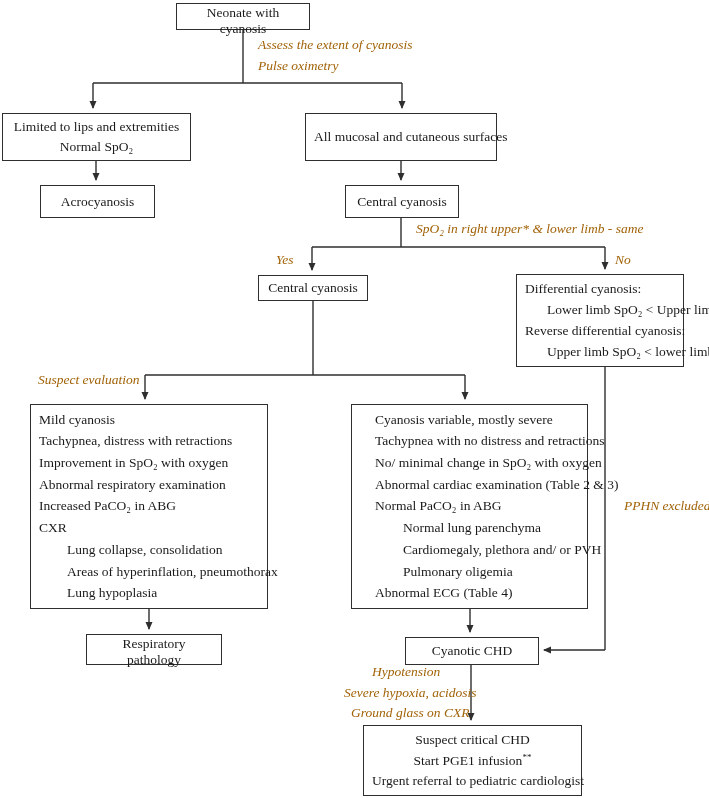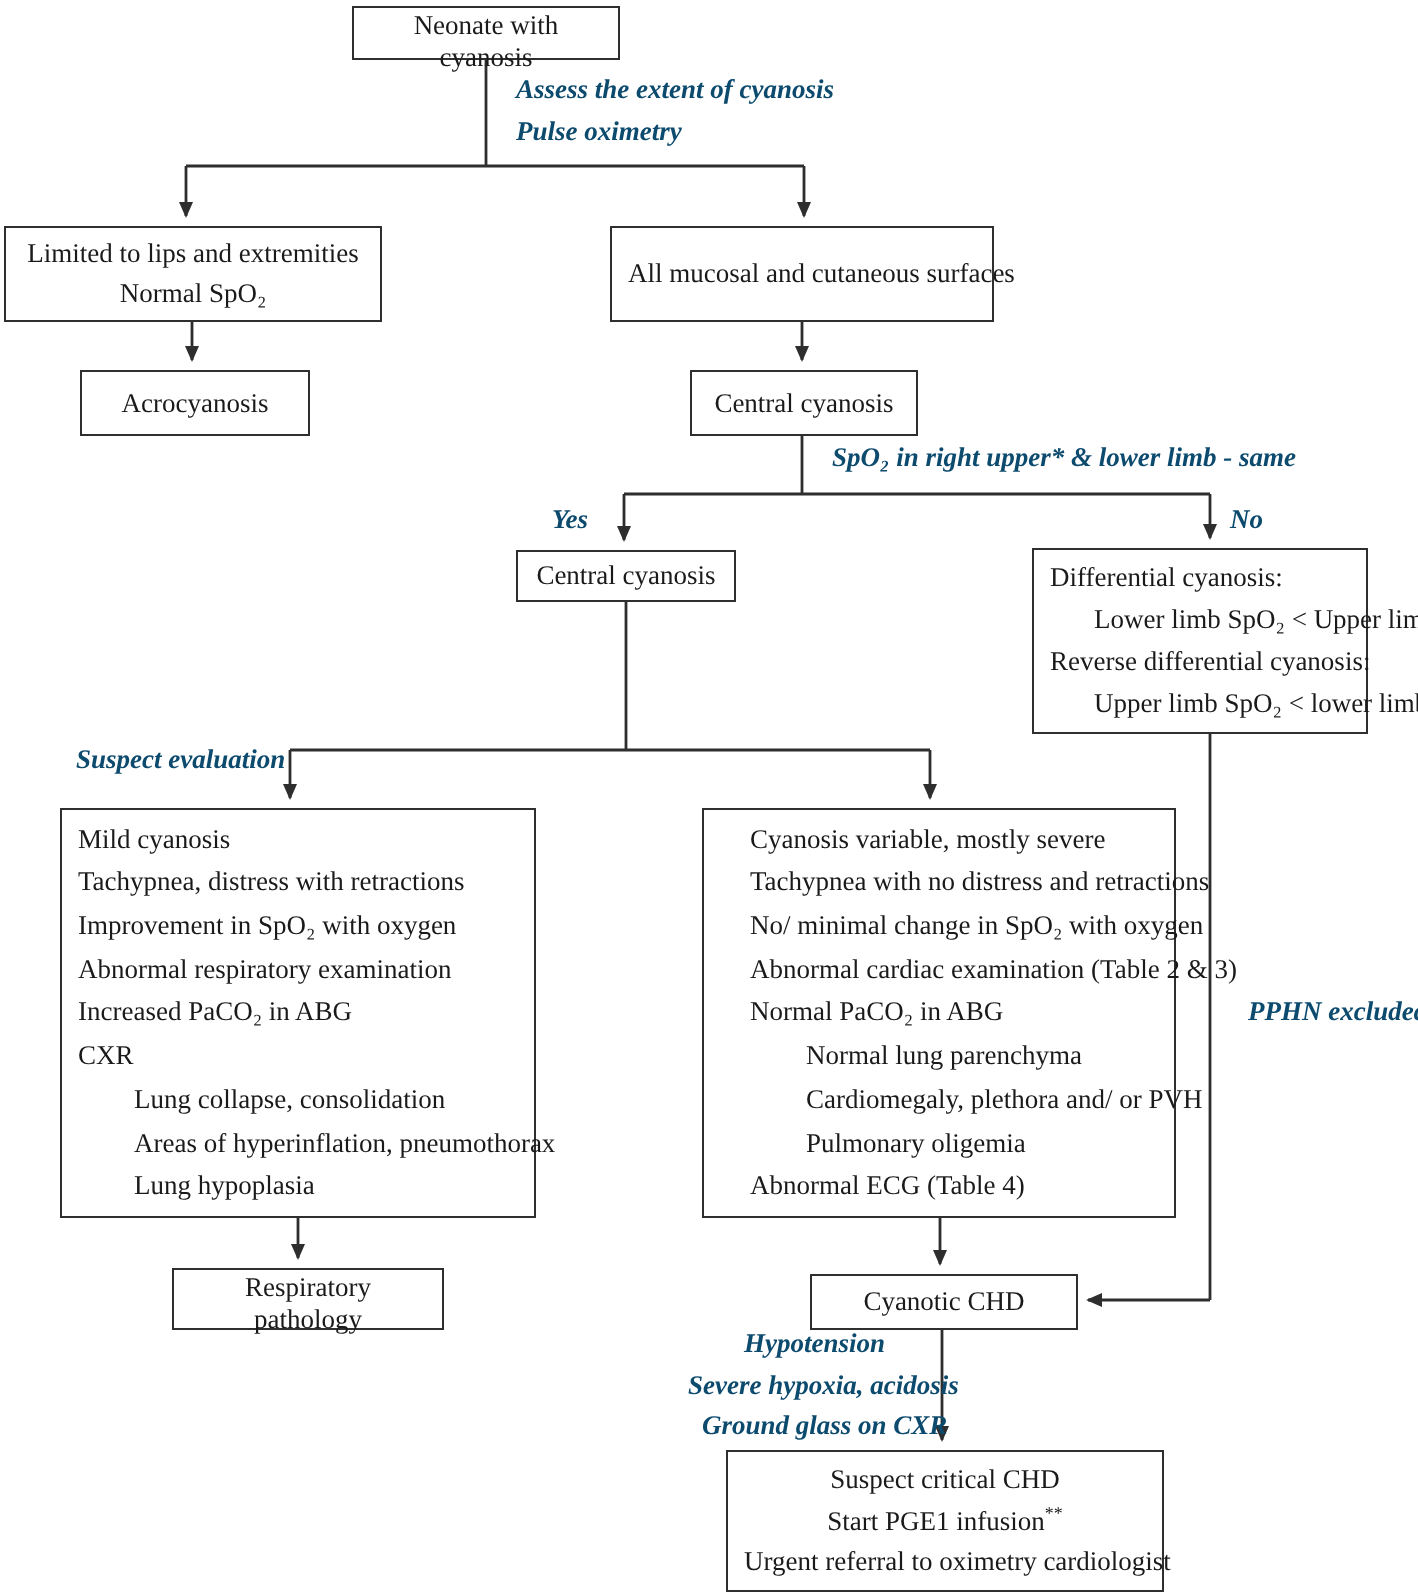--- a/index.html
+++ b/index.html
@@ -26,22 +26,21 @@
   .node.center{text-align:center;}
   .node .line{white-space:nowrap;}
   .node .line.indent{padding-left:28px;}
   .node.differential .line.indent{padding-left:22px;}
   sup{font-size:9px;line-height:0;}
   .flabel{
     position:absolute;
     font-style:italic;
     font-size:13.5px;
     white-space:nowrap;
-    color:#0c4a6e;
-    font-weight:bold;
+    color:#a16207;
   }
 </style>
 </head>
 <body>
 
 <div class="canvas">
 
   <svg class="connectors" viewBox="0 0 709 798" xmlns="http://www.w3.org/2000/svg">
     <defs>
       <marker id="arw" markerWidth="10" markerHeight="9" refX="7" refY="3.5" orient="auto" markerUnits="userSpaceOnUse">
@@ -119,21 +118,21 @@
       <div class="line">Abnormal ECG (Table 4)</div>
     </div>
 
   <div class="node center" style="left:86px;top:634px;width:136px;height:31px;">Respiratory pathology</div>
 
   <div class="node center" style="left:405px;top:637px;width:134px;height:28px;">Cyanotic CHD</div>
 
   <div class="node center" style="left:363px;top:725px;width:219px;height:71px;">
       <div class="line">Suspect critical CHD</div>
       <div class="line">Start PGE1 infusion<sup>**</sup></div>
-      <div class="line">Urgent referral to oximetry cardiologist</div>
+      <div class="line">Urgent referral to pediatric cardiologist</div>
     </div>
 
   <div class="flabel" style="left:258px;top:37px;">Assess the extent of cyanosis</div>
   <div class="flabel" style="left:258px;top:58px;">Pulse oximetry</div>
   <div class="flabel" style="left:416px;top:221px;">SpO₂ in right upper* &amp; lower limb - same</div>
   <div class="flabel" style="left:276px;top:252px;">Yes</div>
   <div class="flabel" style="left:615px;top:252px;">No</div>
   <div class="flabel" style="left:38px;top:372px;">Suspect evaluation</div>
   <div class="flabel" style="left:624px;top:498px;">PPHN excluded</div>
   <div class="flabel" style="left:372px;top:664px;">Hypotension</div>

